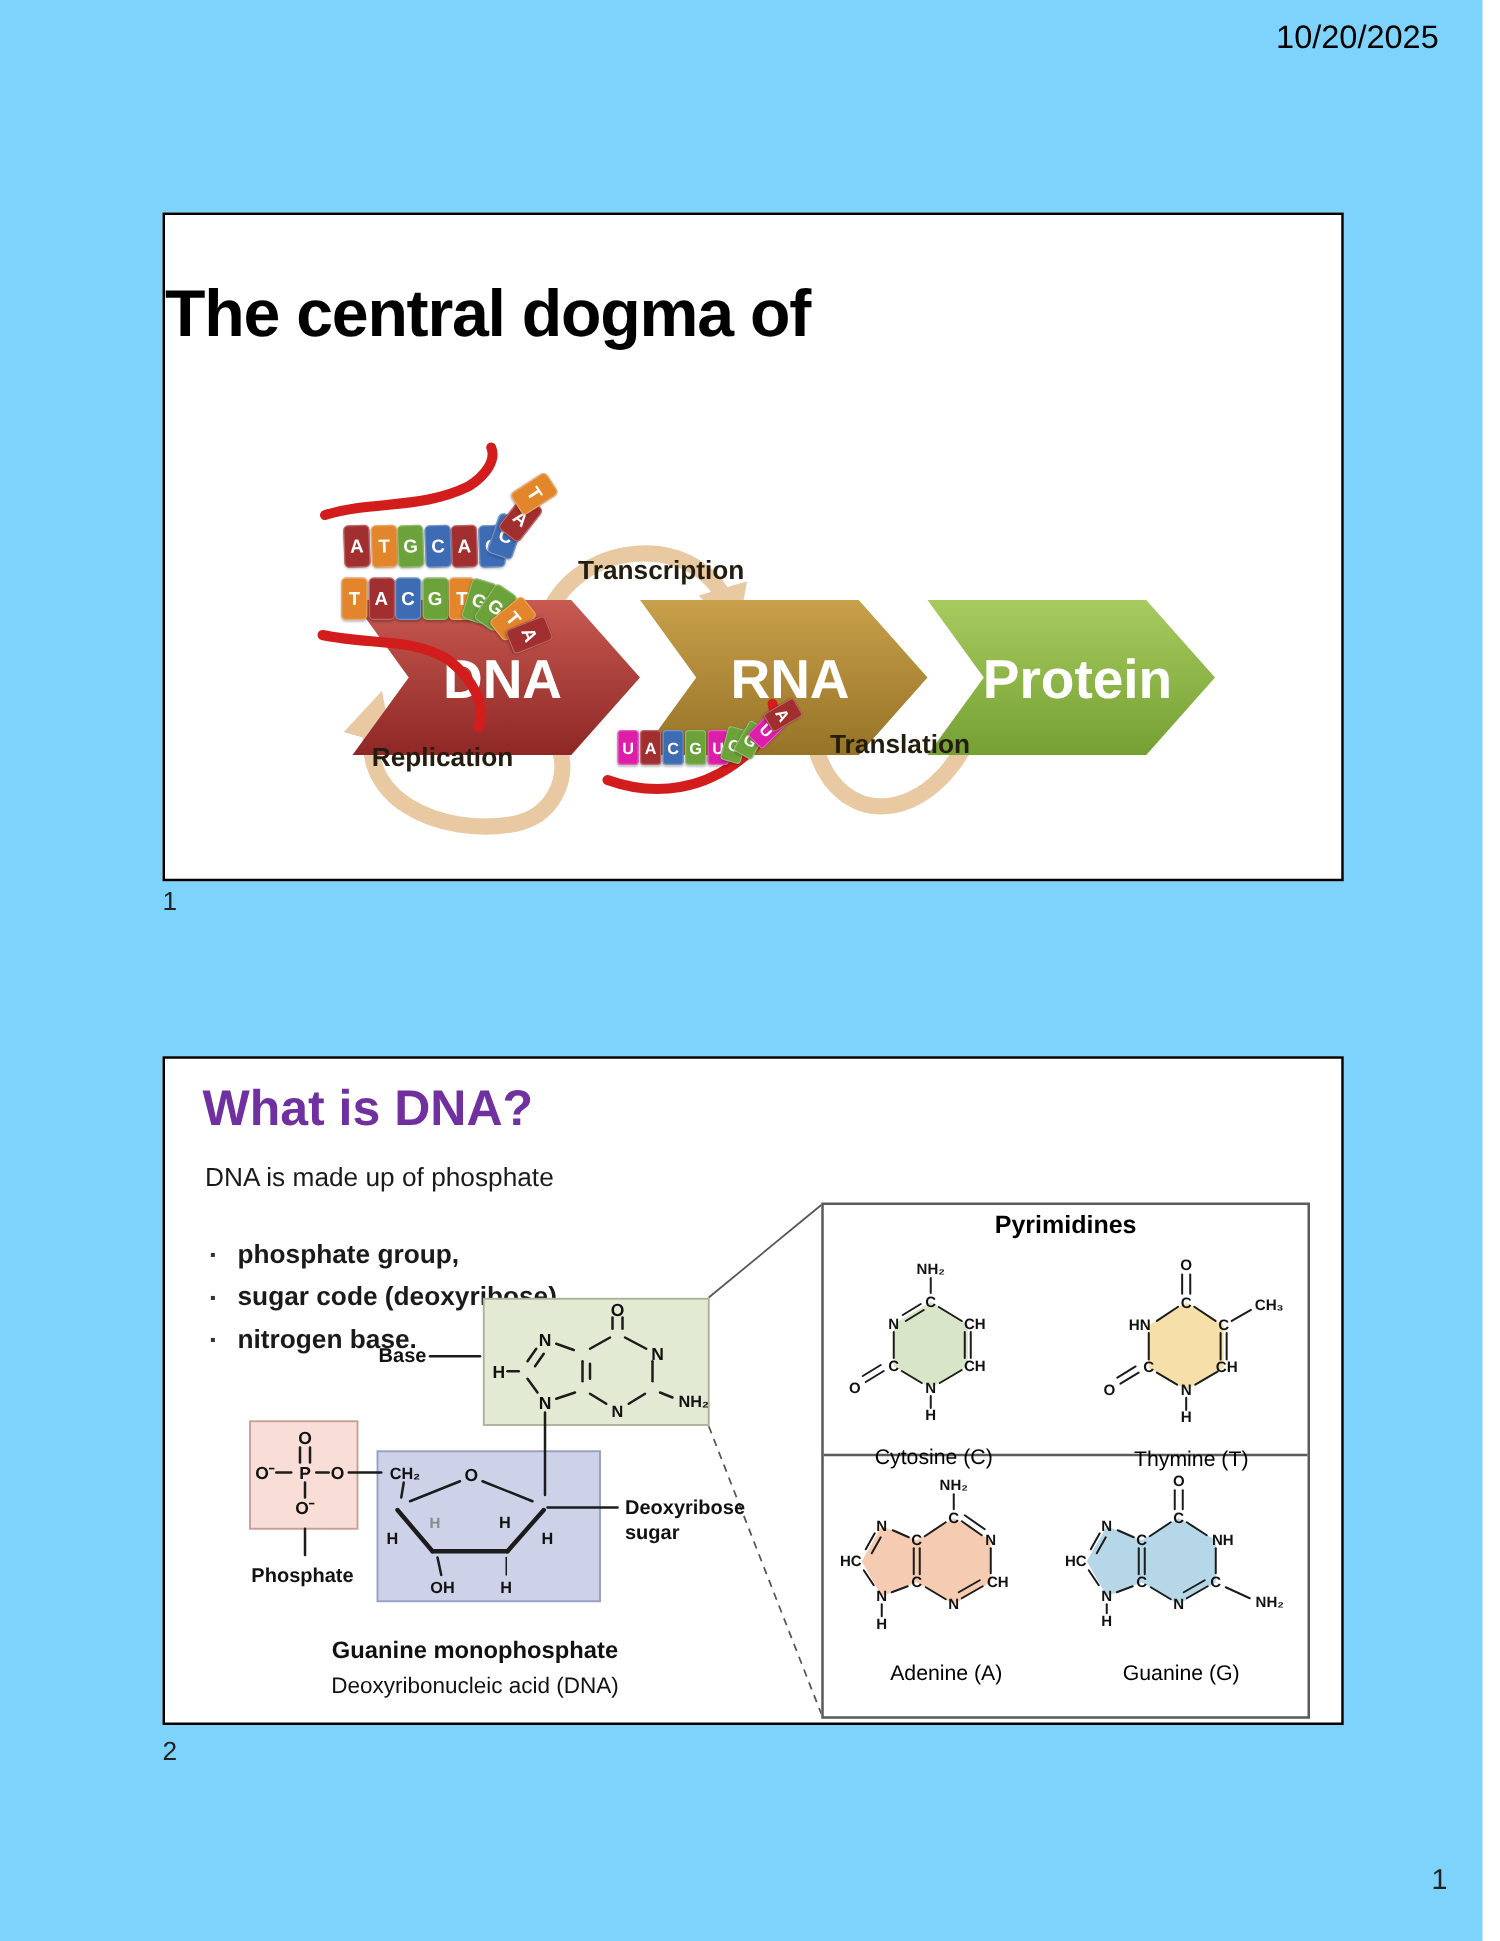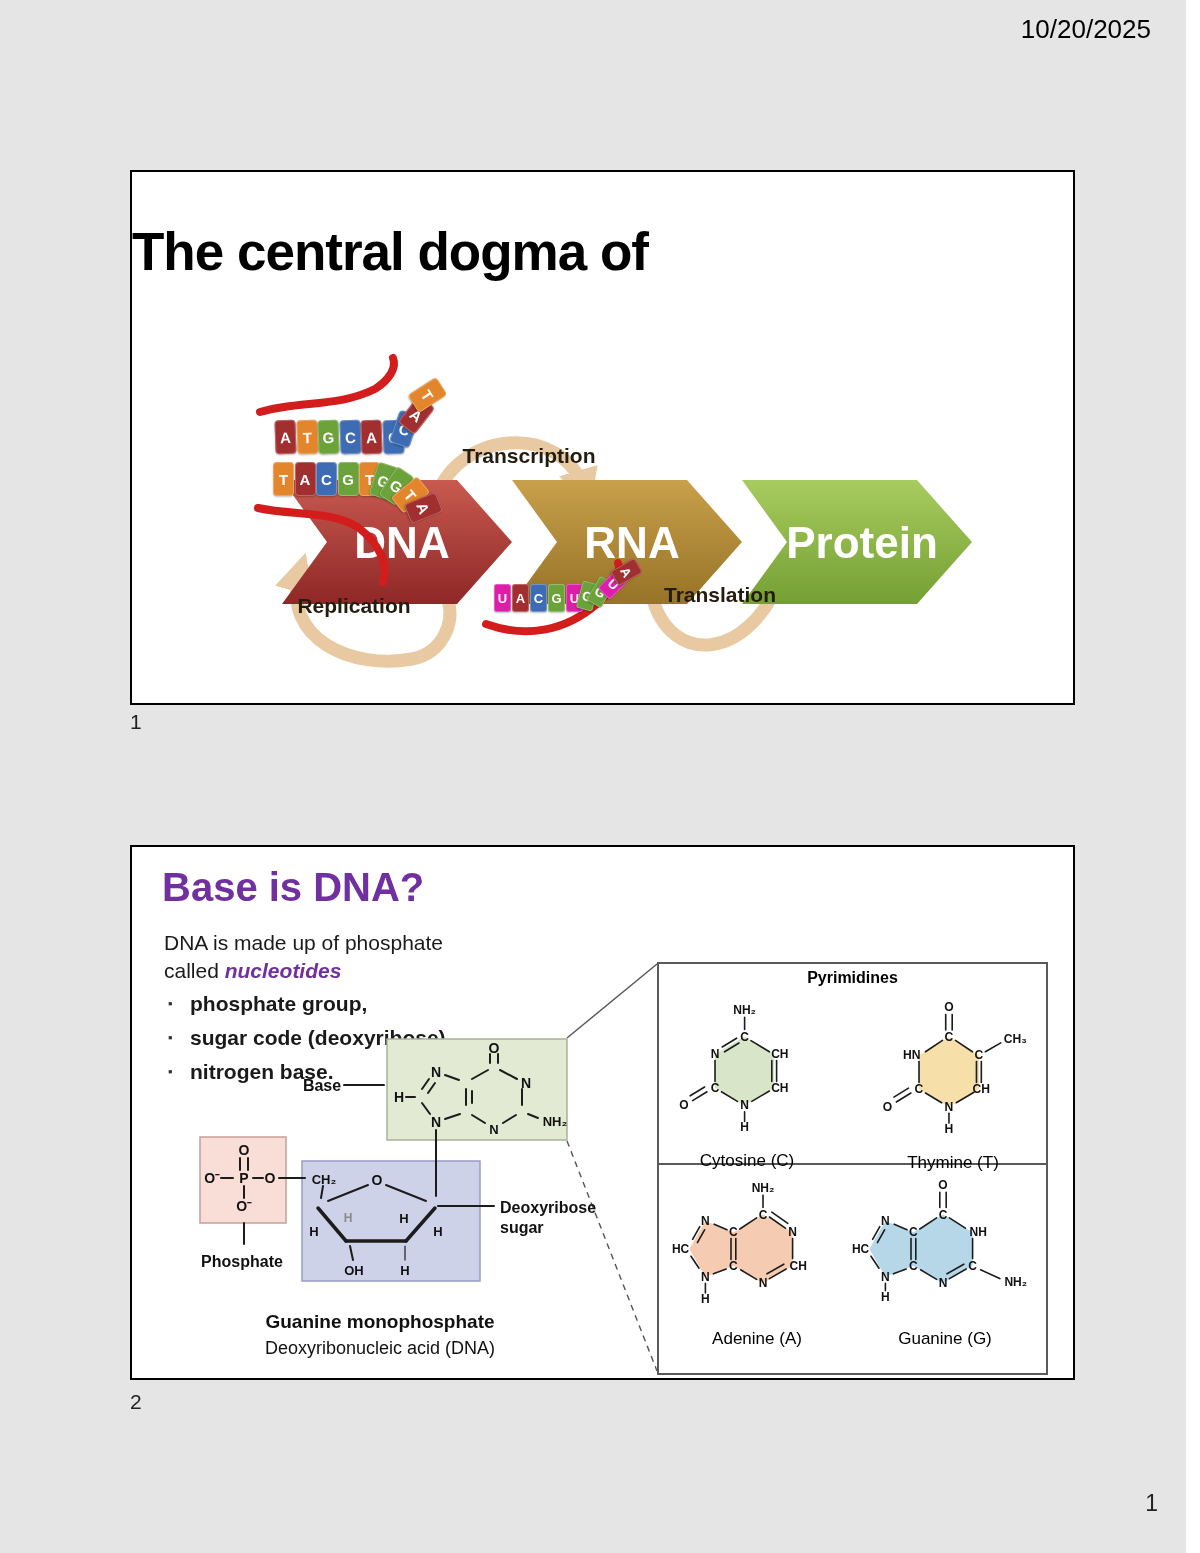--- a/index.html
+++ b/index.html
@@ -1,16 +1,16 @@
 <!DOCTYPE html>
 <html><head>
 <meta charset="utf-8">
 <style>
   html,body{margin:0;padding:0;background:#fff;}
-  .page{position:relative;width:1186px;height:1553px;background:#e5e5e5;
+  .page{position:relative;width:1186px;height:1553px;background:#7dd3fc;
         font-family:"Liberation Sans",sans-serif;color:#111;overflow:hidden;}
   .date{position:absolute;top:14px;right:35px;font-size:26px;color:#000;}
   .slide{position:absolute;left:130px;width:941px;height:531px;border:2px solid #000;background:#fff;overflow:hidden;}
   .slide1{top:170px;}
   .slide2{top:845px;}
   .slide-num{position:absolute;left:130px;font-size:21px;color:#222;}
   .sn1{top:710px;}
   .sn2{top:1390px;}
   .page-num{position:absolute;right:28px;top:1490px;font-size:23px;color:#222;}
 
@@ -35,21 +35,21 @@
   .s2-bullets li{padding-left:26px;position:relative;}
   .s2-bullets li::before{content:"▪";position:absolute;left:4px;top:0;font-size:13px;color:#333;}
   .s2-right-text{position:absolute;left:563px;top:44px;font-size:19px;line-height:25px;color:#1a1a1a;}
   .connectors{position:absolute;left:0;top:0;width:941px;height:531px;}
   .assembly{position:absolute;left:40px;top:190px;width:440px;height:330px;}
   .panel{position:absolute;left:525px;top:115px;width:391px;height:413px;
          border:2px solid #5a5a5a;background:#fff;box-sizing:border-box;}
   .panel-sec{box-sizing:border-box;}
   .sec-pyrimidines{height:196px;border-bottom:2px solid #5a5a5a;}
   .sec-purines{height:211px;}
-  .panel-head{text-align:center;font-size:16px;font-weight:700;margin-top:5px;color:#000;}
+  .panel-head{text-align:center;font-size:20px;font-weight:700;margin-top:5px;color:#000;}
   .fig-row{display:flex;justify-content:space-between;align-items:flex-start;padding:0 8px;}
   figure{margin:0;display:flex;flex-direction:column;align-items:center;}
   figcaption{font-size:17px;font-weight:400;color:#000;margin-top:16px;}
   .mol{display:block;}
   .c-mol{width:160px;}
   .t-mol{width:170px;}
   .a-mol{width:180px;}
   .g-mol{width:196px;}
   svg text{font-family:"Liberation Sans",sans-serif;}
 </style>
@@ -129,25 +129,24 @@
       </div>
   </section>
   <div class="slide-num sn1">1</div>
 
   <section class="slide slide2">
     <svg class="connectors" viewBox="0 0 941 531">
       <line x1="435" y1="191" x2="525" y2="117" stroke="#555" stroke-width="1.4"></line>
       <line x1="435" y1="294" x2="525" y2="524" stroke="#555" stroke-width="1.4" stroke-dasharray="6 5"></line>
     </svg>
 
-    <div class="s2-title">Base is DNA?</div>
+    <div class="s2-title">What is DNA?</div>
 
     <div class="s2-intro">
       <div>DNA is made up of phosphate</div>
-      <div><span>called </span><span class="kw">nucleotides</span></div>
     </div>
 
     <ul class="s2-bullets">
       <li>phosphate group,</li>
       <li>sugar code (deoxyribose)</li>
       <li>nitrogen base.</li>
     </ul>
 
 
     <svg class="assembly" viewBox="0 0 440 330">

